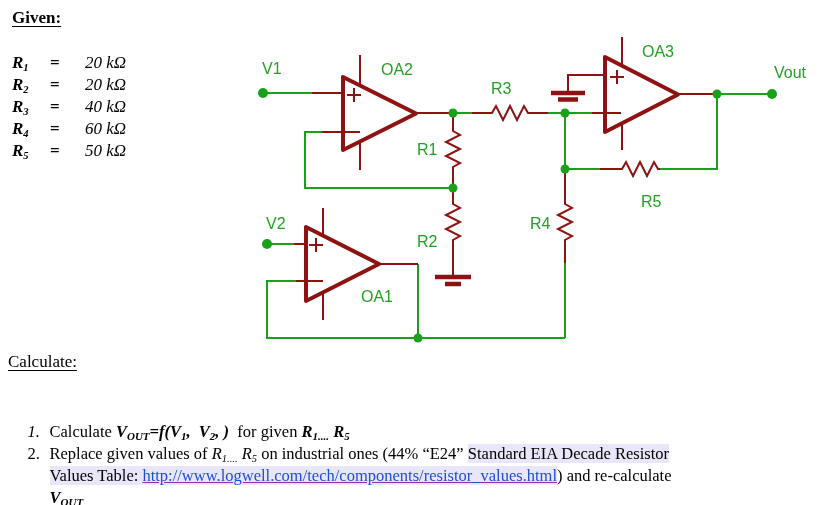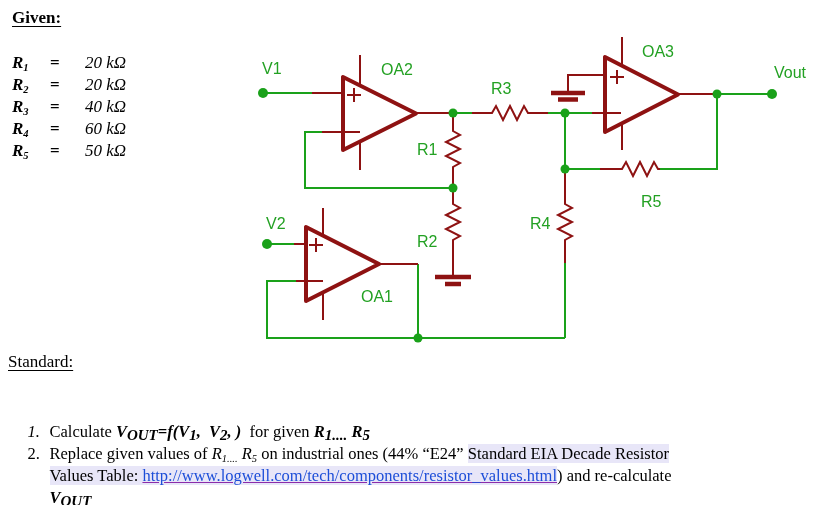--- a/index.html
+++ b/index.html
@@ -13,21 +13,21 @@
   .rname{flex:0 0 38px;font-weight:bold;font-style:italic;}
   .req{flex:0 0 33px;font-weight:bold;}
   .rval{padding-left:2px;font-style:italic;}
   .sub{font-size:10.5px;vertical-align:-3px;}
   
   .calc-line{left:11px;font-size:16.5px;line-height:22px;white-space:pre-wrap;width:824px;}
   .marker{display:inline-block;width:22px;}
   .marker-italic{font-style:italic;}
   .seg-plain{}
   .seg-bi{font-weight:bold;font-style:italic;}
-  .seg-bi-sub{font-weight:bold;font-style:italic;font-size:15px;vertical-align:-3px;}
+  .seg-bi-sub{font-weight:bold;font-style:italic;font-size:11px;vertical-align:-3px;}
   .seg-i{font-style:italic;}
   .seg-i-sub{font-style:italic;font-size:10.5px;vertical-align:-3px;}
   .seg-hl{background:#e8e6f8;margin-top:15px;}
   .seg-link-hl{background:#e8e6f8;color:#1d4ed8;text-decoration:underline;text-decoration-color:#8b2caa;cursor:pointer;}
   
   svg text.clabel{font-family:"Liberation Sans", sans-serif;font-size:16px;fill:#23a123;}
 </style>
 </head>
 <body>
 
@@ -159,21 +159,21 @@
       <text class="clabel" x="774" y="78">Vout</text>
       <text class="clabel" x="417" y="155">R1</text>
       <text class="clabel" x="641" y="207">R5</text>
       <text class="clabel" x="266" y="229">V2</text>
       <text class="clabel" x="417" y="247">R2</text>
       <text class="clabel" x="530" y="229">R4</text>
       <text class="clabel" x="361" y="302">OA1</text>
     </g>
   </svg>
 
-  <div class="abs heading" style="left:8px;top:352px;">Standard:</div>
+  <div class="abs heading" style="left:8px;top:352px;">Calculate:</div>
 
   <div class="abs calc-line" style="top:399px;">
     <span class="marker marker-italic">1.</span><span><span class="seg-plain">Calculate </span><span class="seg-bi">V</span><span class="seg-bi-sub">OUT</span><span class="seg-bi">=</span><span class="seg-bi">f(V</span><span class="seg-bi-sub">1</span><span class="seg-bi">,</span><span class="seg-plain">  </span><span class="seg-bi">V</span><span class="seg-bi-sub">2</span><span class="seg-bi">, )</span><span class="seg-plain">  for given </span><span class="seg-bi">R</span><span class="seg-bi-sub">1....</span><span class="seg-plain"> </span><span class="seg-bi">R</span><span class="seg-bi-sub">5</span></span>
   </div>
   <div class="abs calc-line" style="top:421px;">
     <span class="marker">2.</span><span><span class="seg-plain">Replace given values of </span><span class="seg-i">R</span><span class="seg-i-sub">1....</span><span class="seg-i"> R</span><span class="seg-i-sub">5</span><span class="seg-plain"> on industrial ones (44% “E24” </span><span class="seg-hl">Standard EIA Decade Resistor</span></span>
   </div>
   <div class="abs calc-line" style="top:443px;">
     <span class="marker"></span><span><span class="seg-hl">Values Table: </span><span class="seg-link-hl">http://www.logwell.com/tech/components/resistor_values.html</span><span class="seg-plain">) and re-calculate</span></span>
   </div>

